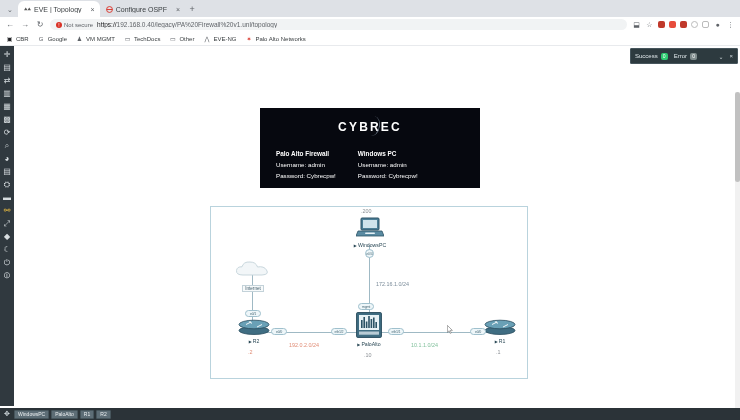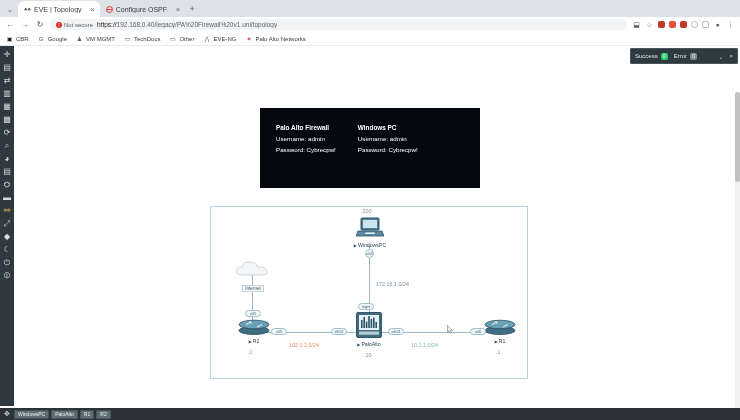--- a/index.html
+++ b/index.html
@@ -261,20 +261,24 @@
       <div class="seg">
         <span>Error</span>
         <span class="badge grey">0</span>
       </div>
       <div class="spacer"></div>
       <div class="tic">⌄</div>
       <div class="tic">×</div>
     </div>
 
     <div class="banner">
+      <div class="logo">
+        <span class="swoosh"></span>
+        <span>CYBREC</span>
+      </div>
       <div class="creds">
         <div class="cred-col">
           <div class="ctitle">Palo Alto Firewall</div>
           <div>Username:  admin</div>
           <div>Password:  Cybrecpw!</div>
         </div>
         <div class="cred-col">
           <div class="ctitle">Windows PC</div>
           <div>Username:  admin</div>
           <div>Password:  Cybrecpw!</div>

